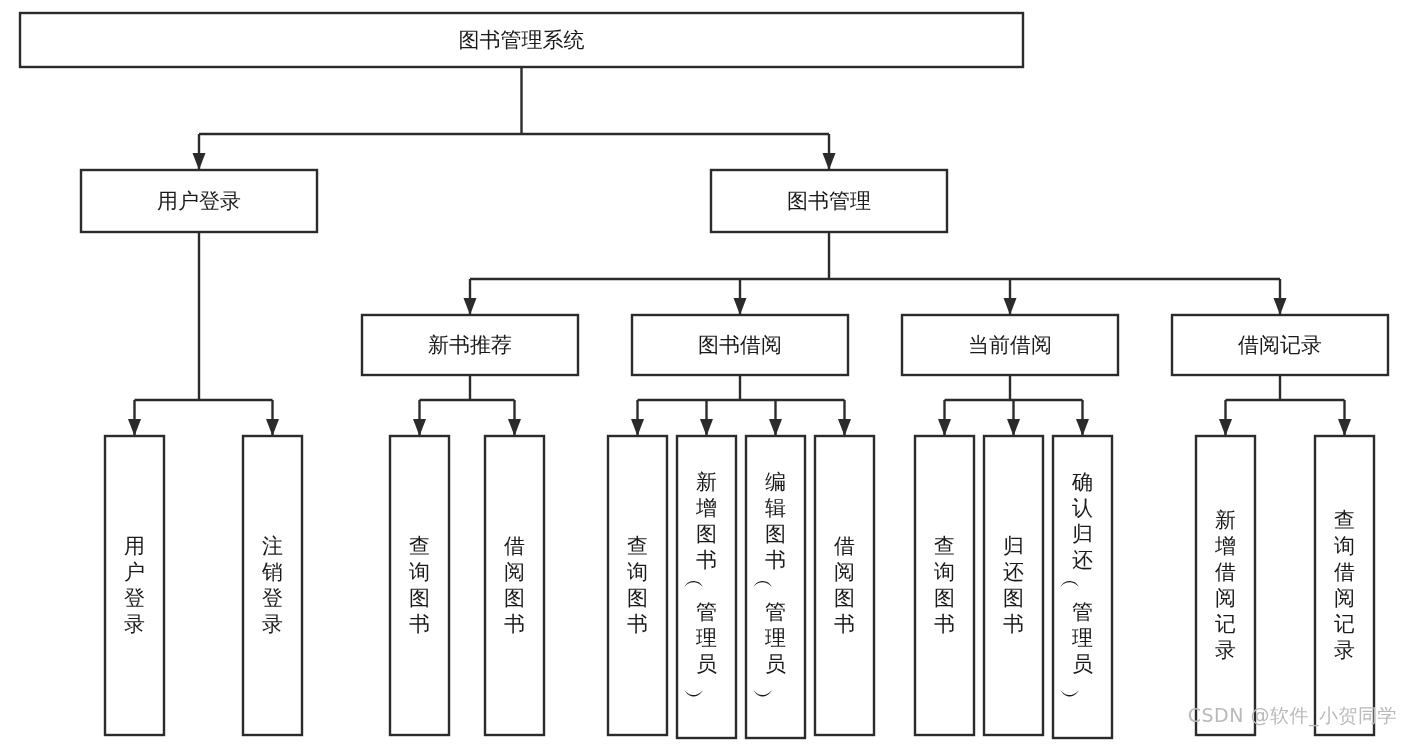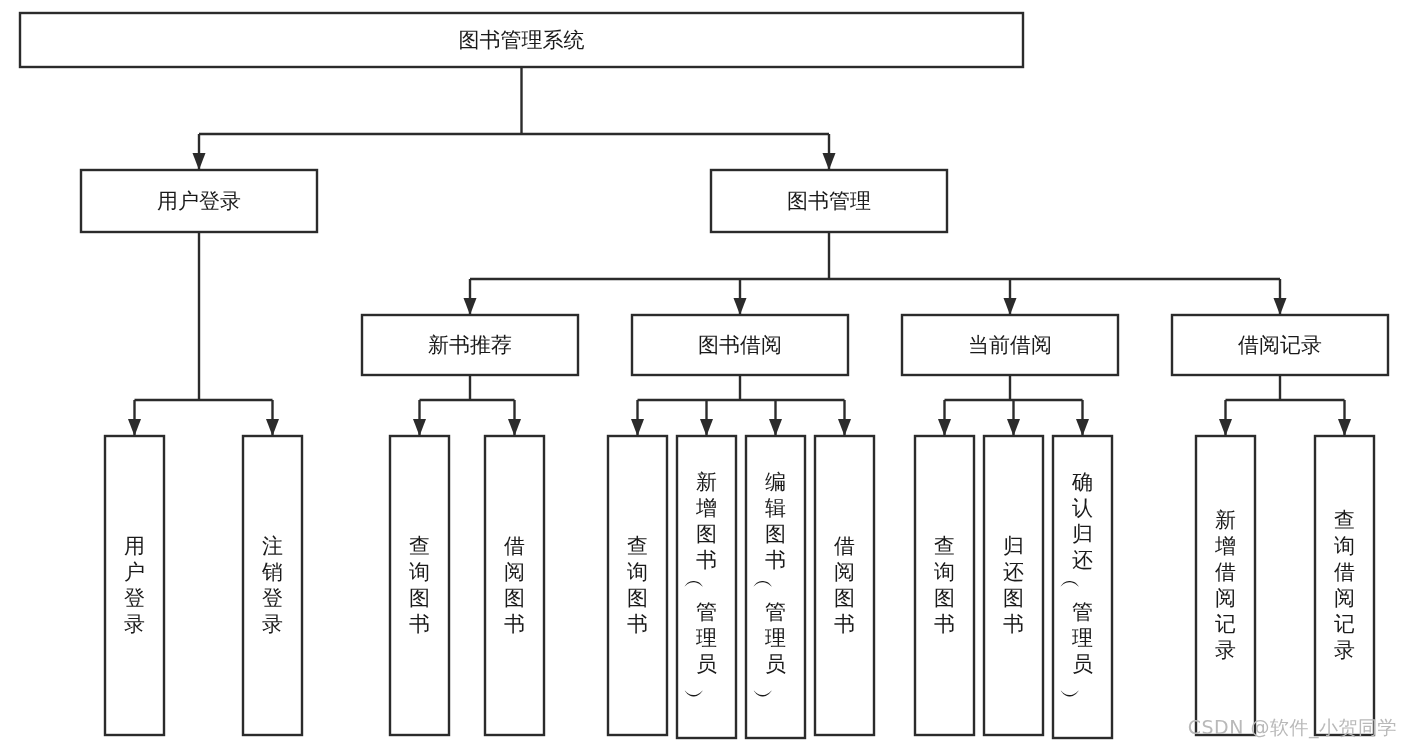--- a/index.html
+++ b/index.html
@@ -56,21 +56,21 @@
     fill: #1a1a1a;
     font-family: "DejaVu Sans", "Liberation Sans", sans-serif;
     font-size: 21px;
     text-anchor: middle;
     dominant-baseline: middle;
     white-space: pre;
   }
   .watermark-text {
     position: absolute;
     right: 8px;
-    bottom: 6px;
+    bottom: 18px;
     color: #b9b9b9;
     font-family: "DejaVu Sans", "Liberation Sans", sans-serif;
     font-size: 19px;
     letter-spacing: 0.5px;
     white-space: nowrap;
     user-select: none;
   }
 </style>
 </head>
 <body>

